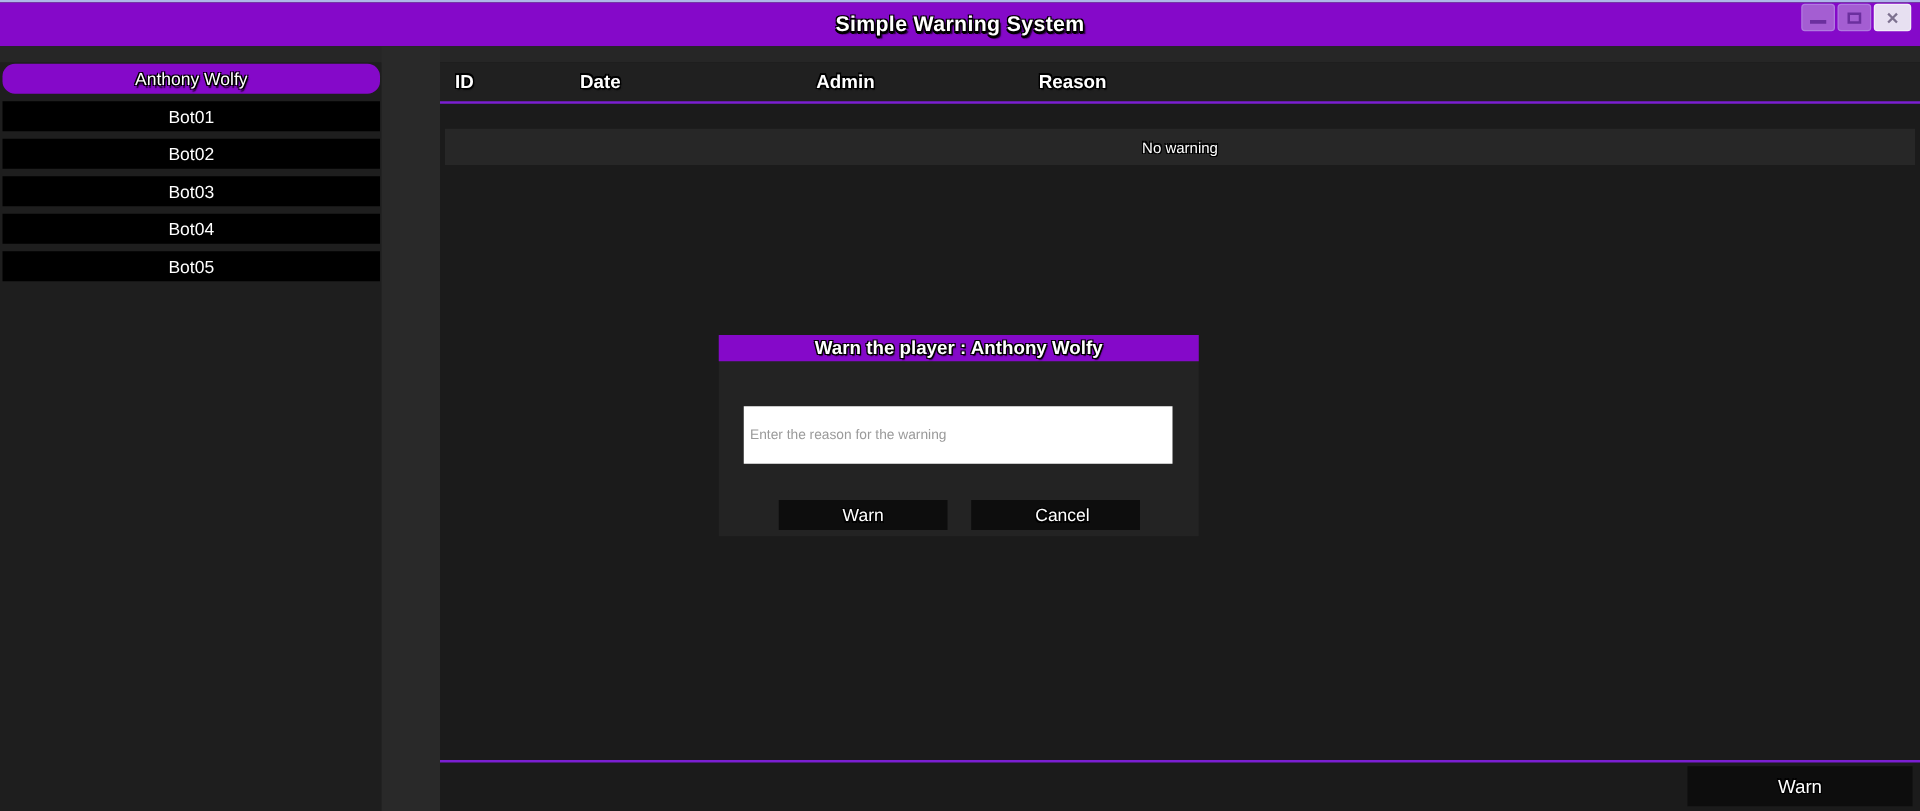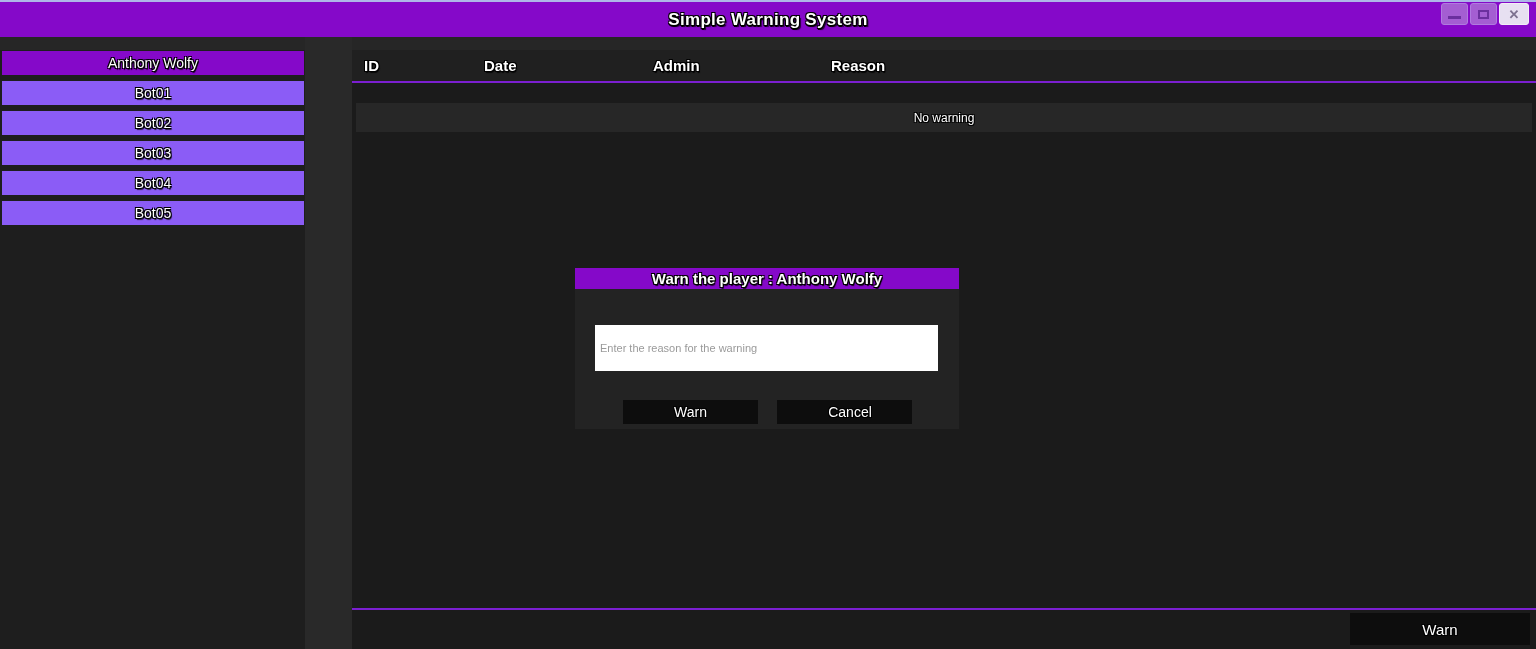--- a/index.html
+++ b/index.html
@@ -23,33 +23,33 @@
   .wc-btn.close{width:30px;background:#e7e0f1;border-color:#f2eef8;color:#7d718f;font-weight:bold;font-size:13px;}
   .ic-min{width:13px;height:3px;background:#6b2f9e;margin-top:6px;}
   .ic-max{width:11px;height:9px;border:2px solid #6b2f9e;}
   
   .under-band{position:absolute;left:0;top:37px;width:1536px;height:13px;background:#262626;}
   
   .sidebar{position:absolute;left:0;top:50px;width:305px;height:599px;background:#1e1e1e;}
   .side-strip{position:absolute;left:305px;top:37px;width:47px;height:612px;background:#292929;}
   .player-list{position:absolute;left:2px;top:1px;width:302px;}
   .player-row{
-    height:24px;margin-bottom:6px;background:#8b5cf6;color:#fff;font-size:14px;
+    height:24px;margin-bottom:6px;background:#000000;color:#fff;font-size:14px;
     display:flex;align-items:center;justify-content:center;cursor:pointer;
     text-shadow:1px 1px 0 #000,-1px 1px 0 #000,1px -1px 0 #000,-1px -1px 0 #000,1px 2px 1px rgba(0,0,0,.8);
   }
-  .player-row.selected{background:var(--accent);}
+  .player-row.selected{background:var(--accent);border-radius:10px;}
   
   .main{position:absolute;left:352px;top:50px;width:1184px;height:599px;background:#1b1b1b;}
   .header-band{position:absolute;left:0;top:0;width:1184px;height:31px;background:#202020;}
   .col-head{
     position:absolute;top:3px;height:26px;line-height:26px;color:#fff;font-size:15px;font-weight:bold;
     text-shadow:1px 1px 0 #000,-1px 1px 0 #000,1px -1px 0 #000,-1px -1px 0 #000,1px 2px 1px rgba(0,0,0,.85);
   }
-  .head-id{left:12px;} .head-date{left:132px;text-align:center;} .head-admin{left:301px;} .head-reason{left:479px;}
+  .head-id{left:12px;} .head-date{left:112px;text-align:center;} .head-admin{left:301px;} .head-reason{left:479px;}
   .header-line{position:absolute;left:0;top:31px;width:1184px;height:2px;background:var(--line);}
   .empty-row{
     position:absolute;left:4px;right:4px;top:53px;height:29px;background:#272727;
     display:flex;align-items:center;justify-content:center;color:#fff;font-size:12px;
     text-shadow:1px 1px 0 #000,-1px 1px 0 #000,1px -1px 0 #000,-1px -1px 0 #000;
   }
   .bottom-line{position:absolute;left:0;top:558px;width:1184px;height:2px;background:var(--line);}
   .footer-warn{
     position:absolute;left:998px;top:563px;width:180px;height:32px;background:#0d0d0d;
     display:flex;align-items:center;justify-content:center;color:#fff;font-size:15px;cursor:pointer;

